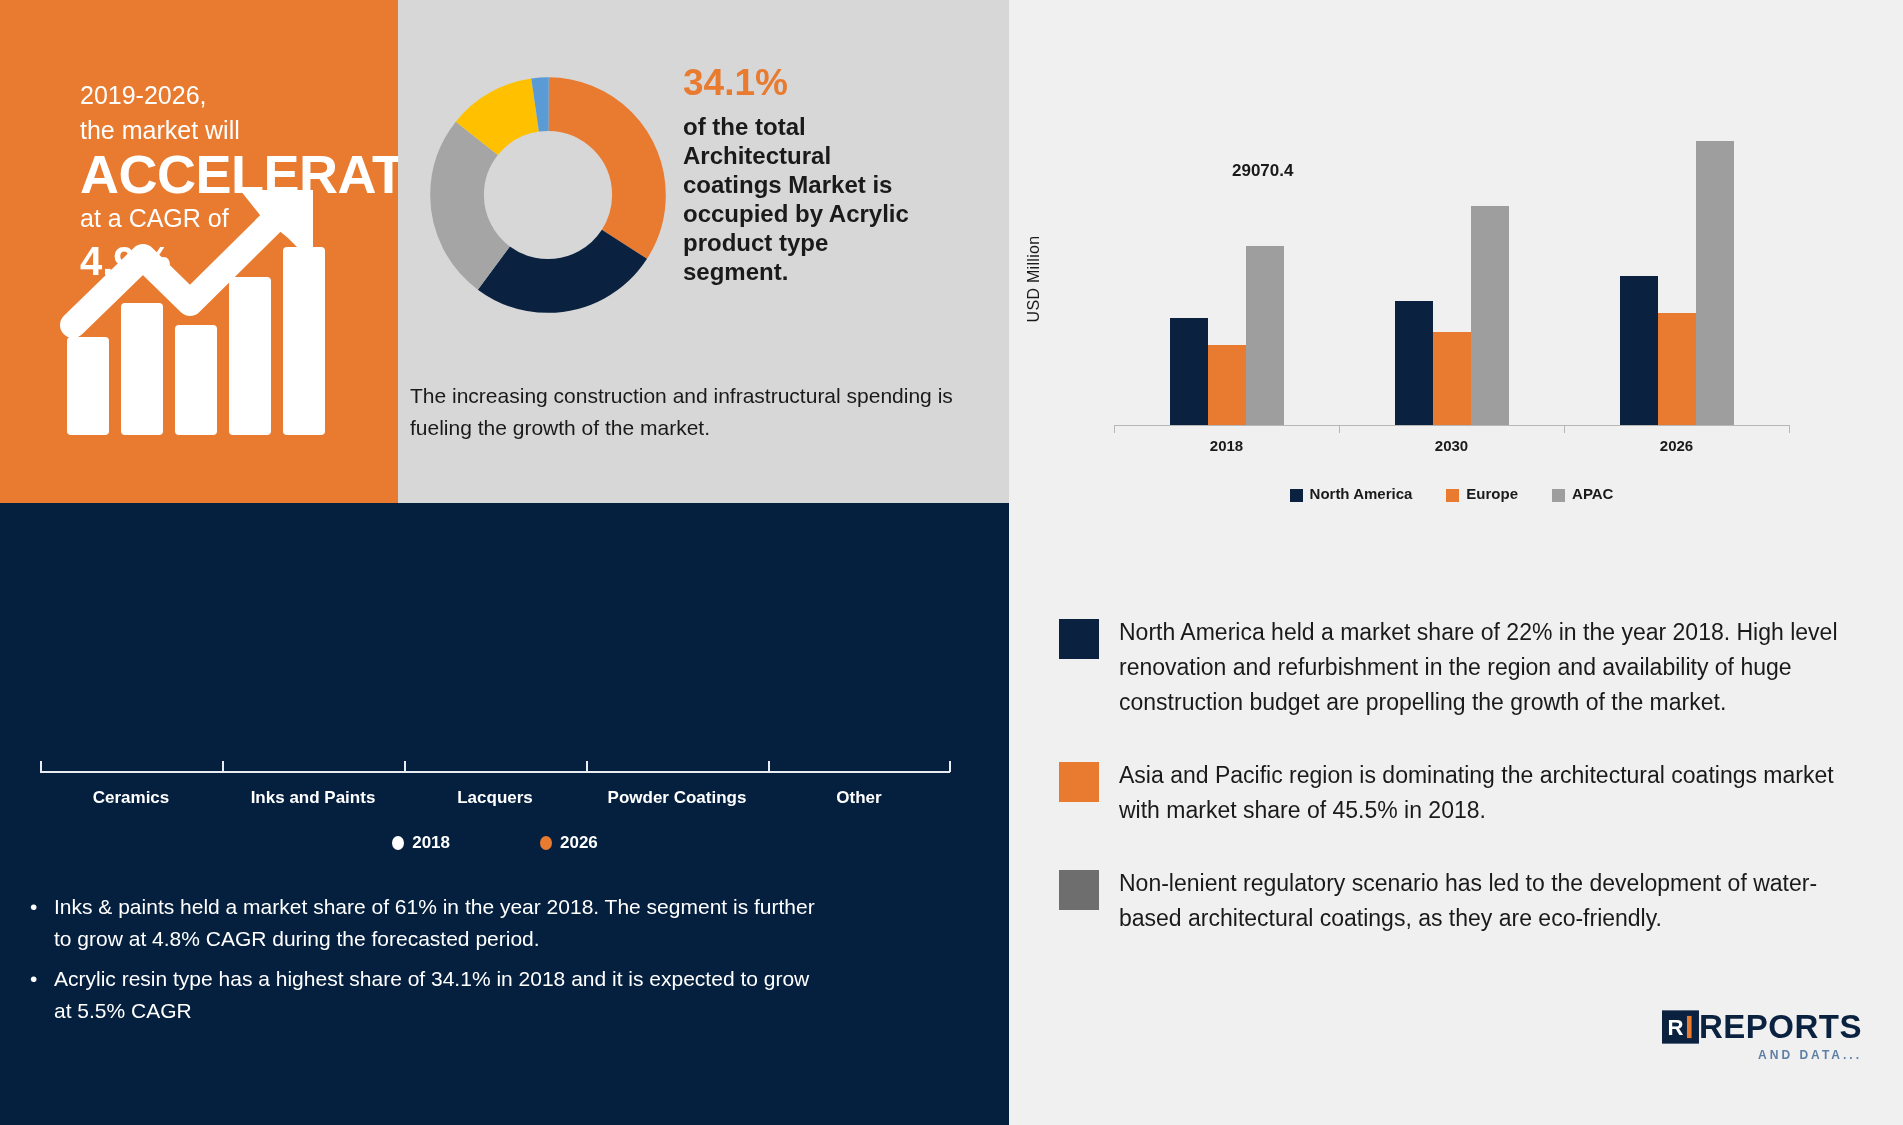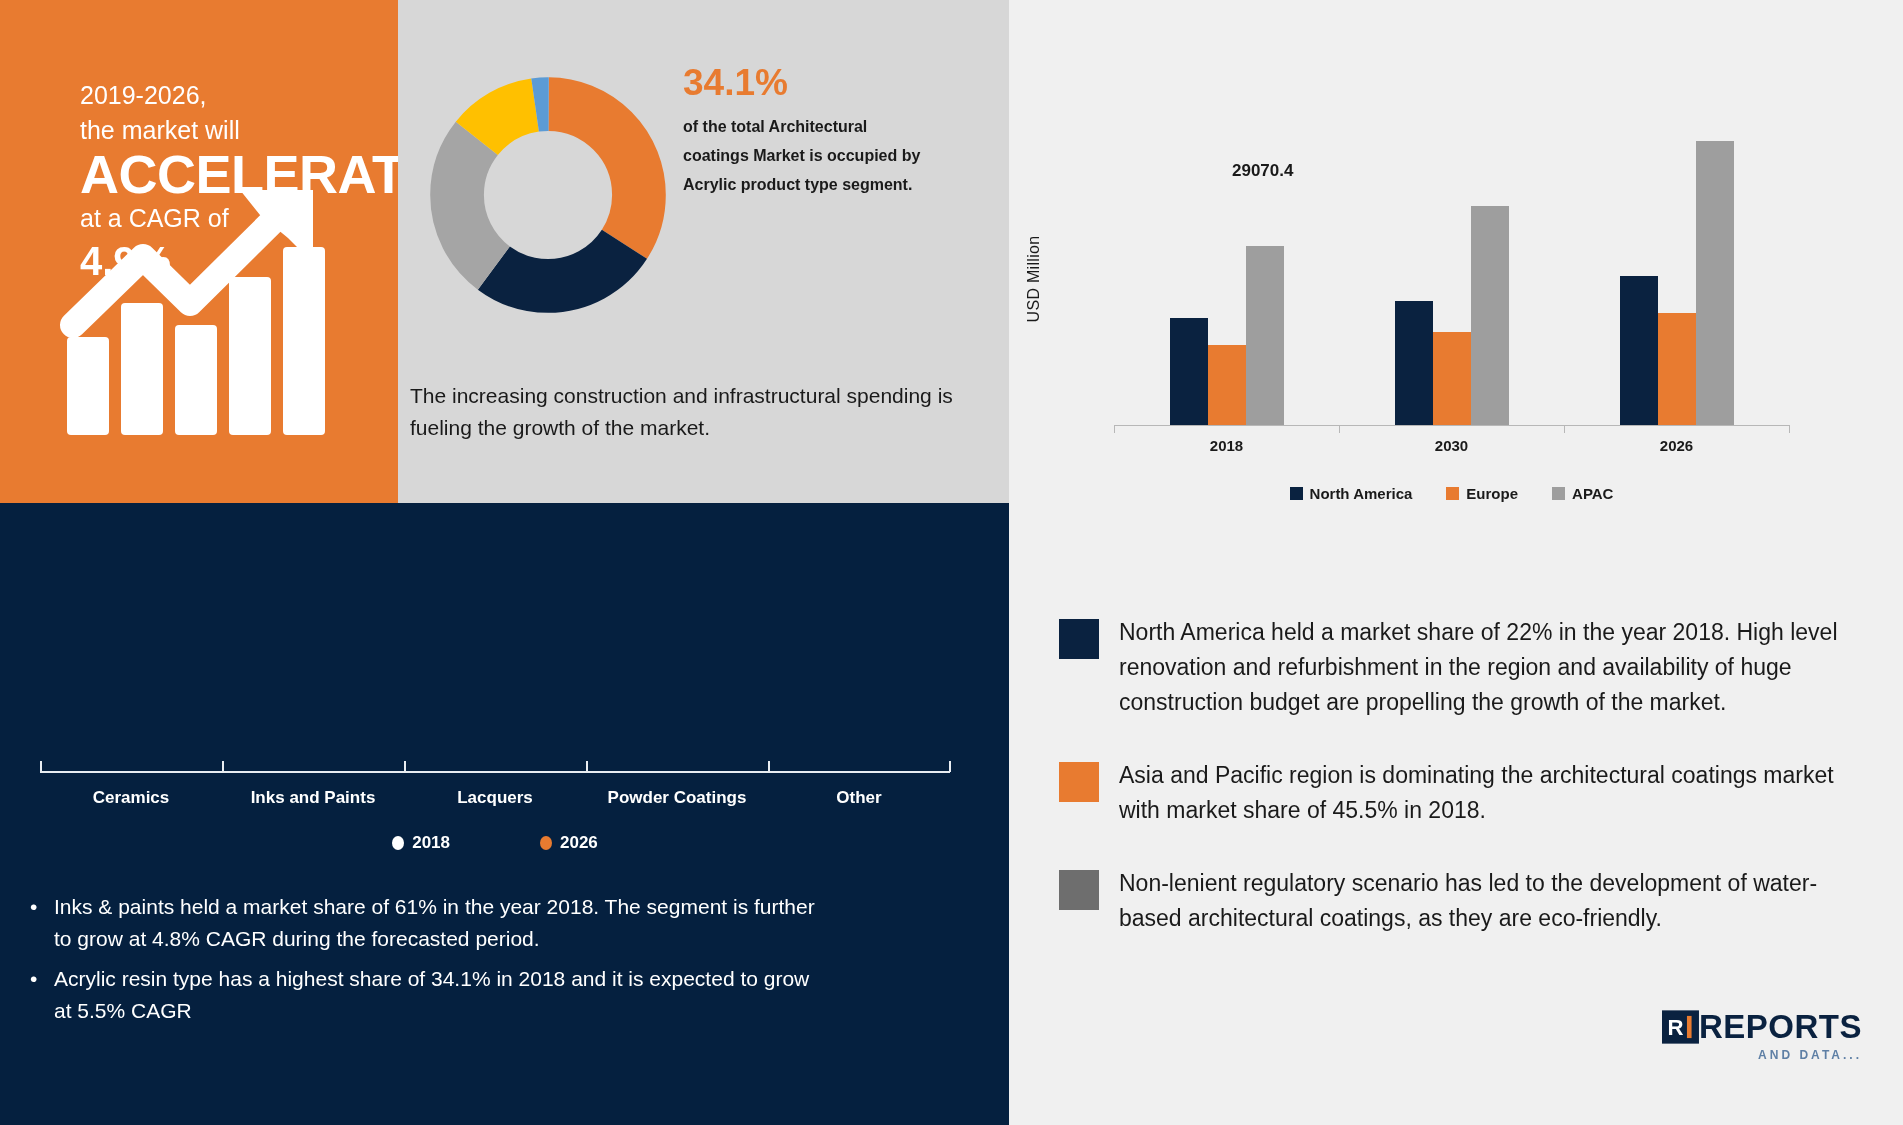--- a/index.html
+++ b/index.html
@@ -28,21 +28,21 @@
 
   
   .panel-donut {
     position: absolute; left: 398px; top: 0; width: 611px; height: 503px;
     background: #d7d7d7;
   }
   .donut-wrap { position: absolute; left: 30px; top: 75px; width: 240px; height: 240px; }
   .donut-svg { width: 240px; height: 240px; display: block; }
   .donut-side { position: absolute; left: 285px; top: 60px; width: 250px; }
   .donut-pct { color: #e87b30; font-size: 37px; font-weight: 700; line-height: 46px; }
-  .donut-desc { color: #1a1a1a; font-size: 16px; font-weight: 700; line-height: 29px; margin-top: 6px; }
+  .donut-desc { color: #1a1a1a; font-size: 24px; font-weight: 700; line-height: 29px; margin-top: 6px; }
   .donut-note {
     position: absolute; left: 12px; top: 380px; width: 580px;
     color: #1a1a1a; font-size: 21px; line-height: 32px; font-weight: 400;
   }
 
   
   .panel-right {
     position: absolute; left: 1009px; top: 0; width: 894px; height: 1125px;
     background: #f0f0f0;
   }
@@ -66,21 +66,21 @@
   .datalabel {
     position: absolute; font-size: 17px; font-weight: 700; color: #1a1a1a;
     white-space: nowrap;
   }
   .xlabels { position: absolute; left: 105px; top: 342px; width: 675px; display: flex; }
   .xlabels div { flex: 1; text-align: center; font-size: 15px; font-weight: 700; color: #1a1a1a; }
   .blegend {
     position: absolute; left: 105px; top: 390px; width: 675px;
     display: flex; justify-content: center; gap: 34px; align-items: center;
   }
-  .blegend .li { display: flex; align-items: center; gap: 7px; font-size: 15px; font-weight: 700; color: #1a1a1a; }
+  .blegend .li { display: flex; align-items: flex-end; gap: 7px; font-size: 15px; font-weight: 700; color: #1a1a1a; }
   .swatch { width: 13px; height: 13px; display: inline-block; }
 
   
   .rbullets { position: absolute; left: 50px; top: 615px; width: 820px; }
   .rbullet { display: flex; gap: 20px; margin-bottom: 38px; }
   .rbullet .marker { width: 40px; height: 40px; flex: 0 0 40px; margin-top: 4px; }
   .rbullet .txt { font-size: 23px; line-height: 35px; color: #1a1a1a; }
 
   
   .logo { position: absolute; left: 653px; top: 1008px; width: 200px; height: 70px; }

